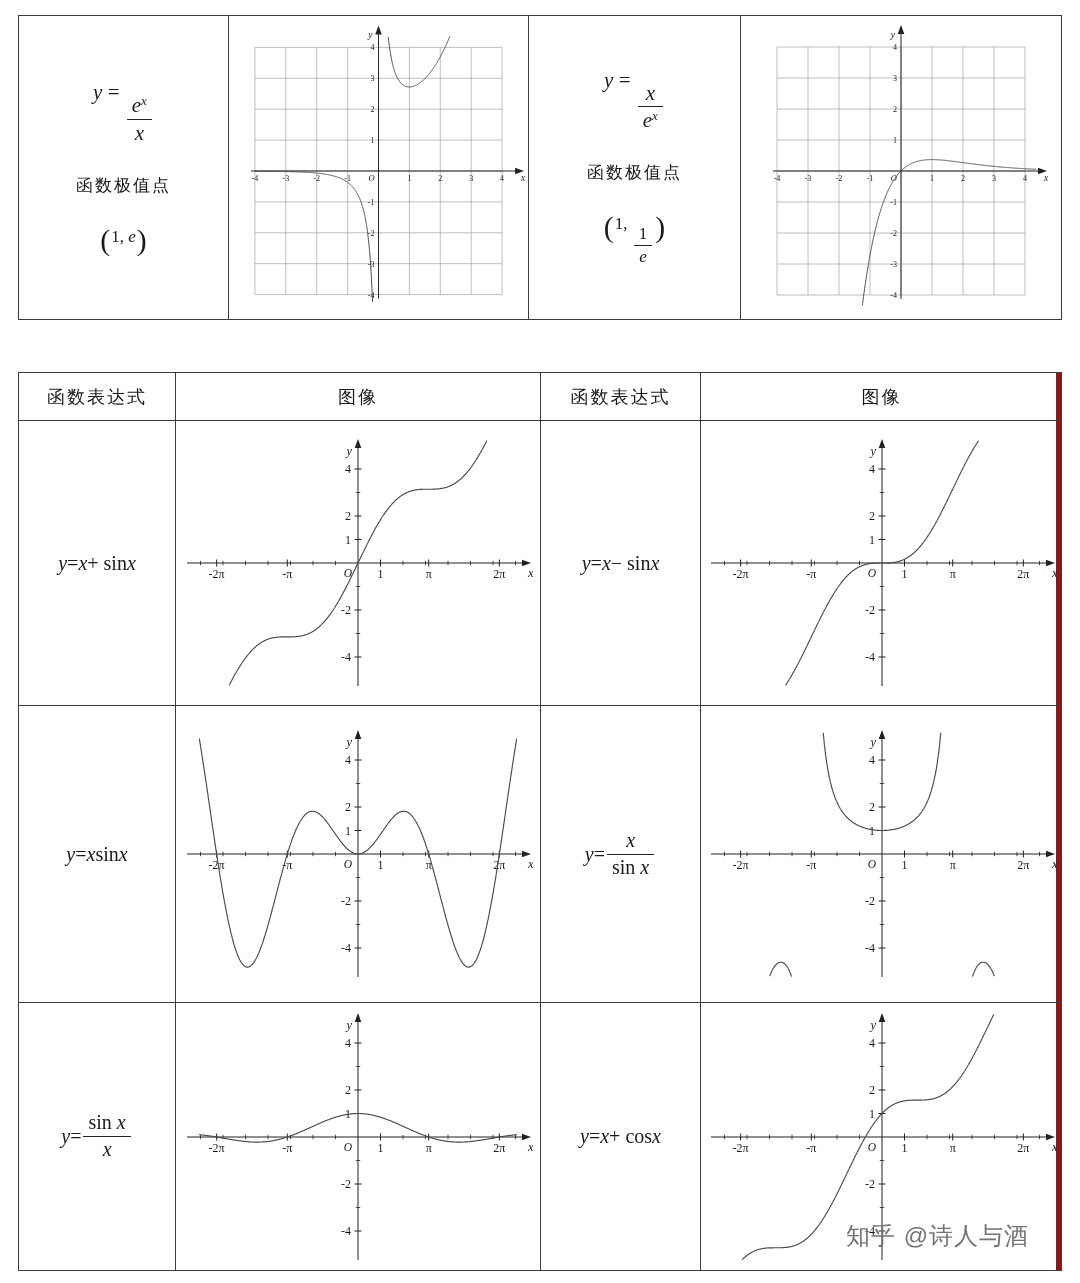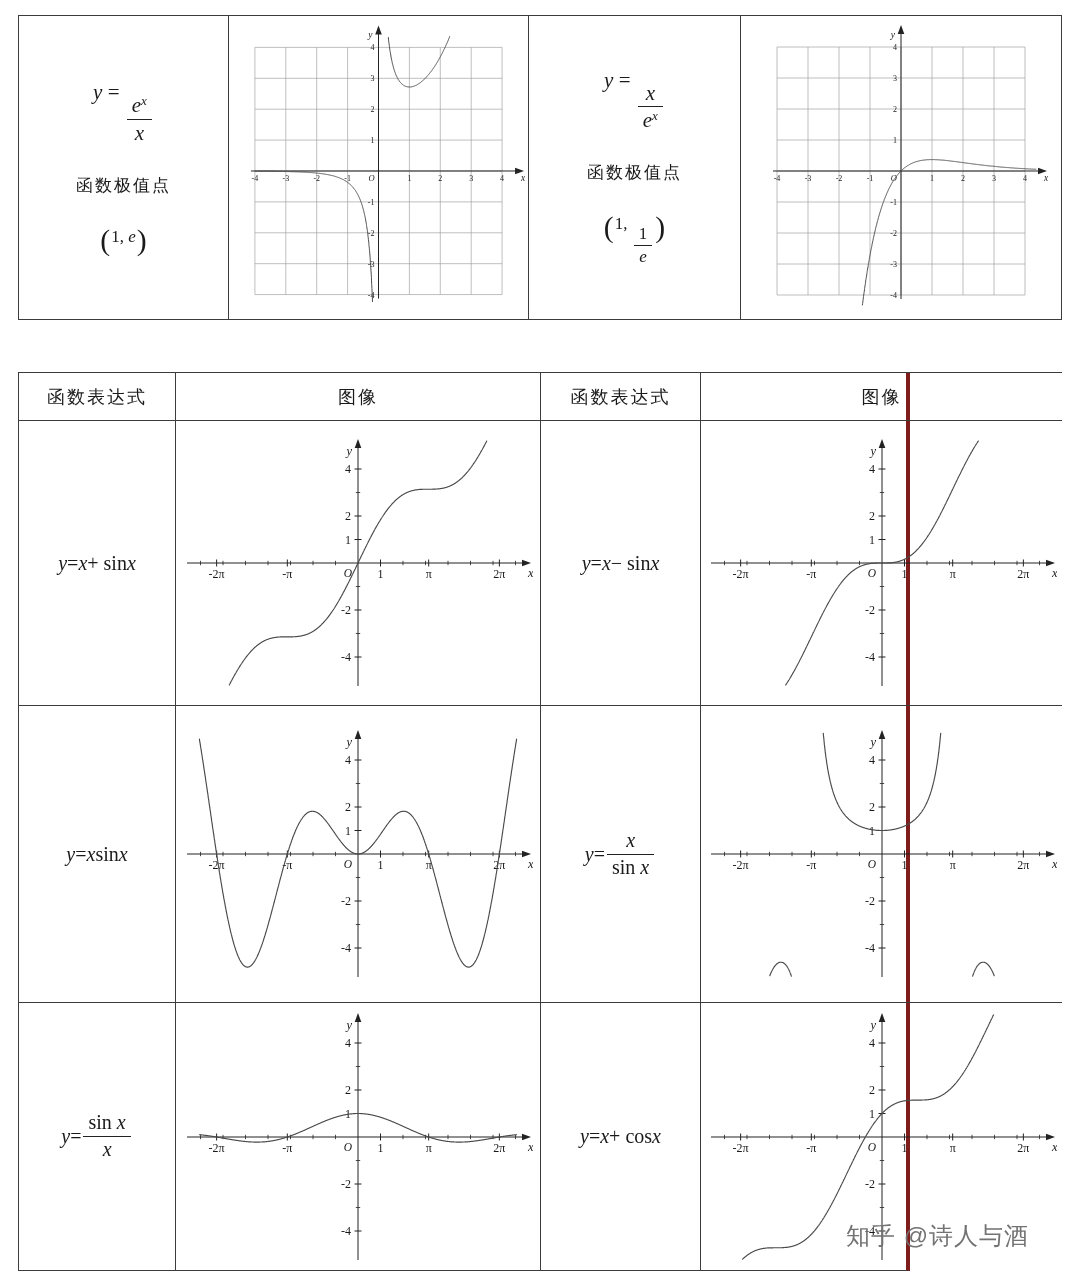--- a/index.html
+++ b/index.html
@@ -11,21 +11,21 @@
   .tt{position:absolute;left:18px;top:15px;width:1044px;height:305px;border:1px solid #3c3c3c;display:flex}
   .tt .cell{height:100%;display:flex;align-items:center;justify-content:center}
   .tt .cell:not(:last-child){border-right:1px solid #3c3c3c}
   .tt .label-col{flex-direction:column;gap:28px}
   .c1{width:210px}.c2{width:300px}.c3{width:212px}.c4{flex:1}
   .formula{font-size:21px}
   .caption{font-size:17px;letter-spacing:2px}
   .point{font-size:17px}
 
   
-  .bt{position:absolute;left:18px;top:372px;width:892px;border-right:4px solid #7f1d1d;border-bottom:1px solid #3c3c3c;
+  .bt{position:absolute;left:18px;top:372px;width:1044px;border-right:6px solid #7f1d1d;border-bottom:1px solid #3c3c3c;
       display:grid;grid-template-columns:157px 365px 160px 362px;grid-template-rows:48px 285px 297px 268px}
   .bt>div{border-left:1px solid #3c3c3c;border-top:1px solid #3c3c3c;display:flex;align-items:center;justify-content:center}
   .bt .hdr{font-size:18px;letter-spacing:2px}
   .bt .expr{font-size:20px}
 
   
   .frac{display:inline-flex;flex-direction:column;vertical-align:-0.62em;text-align:center;line-height:1.18;margin:0 2px}
   .frac .num{border-bottom:1.2px solid #222;padding:0 5px 1px}
   .frac .den{padding:1px 5px 0}
   sup{font-size:0.62em;vertical-align:0.55em;line-height:0}

